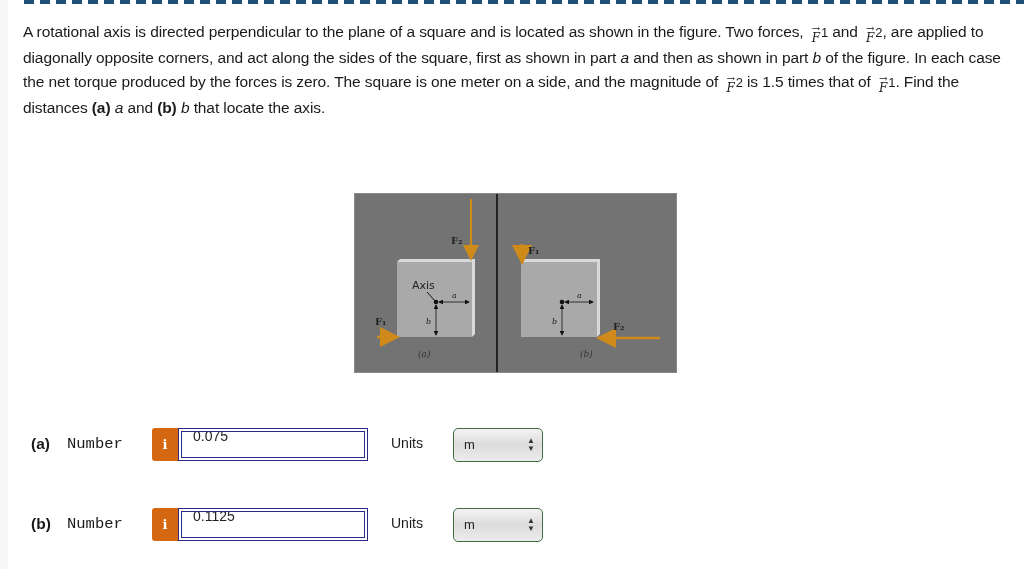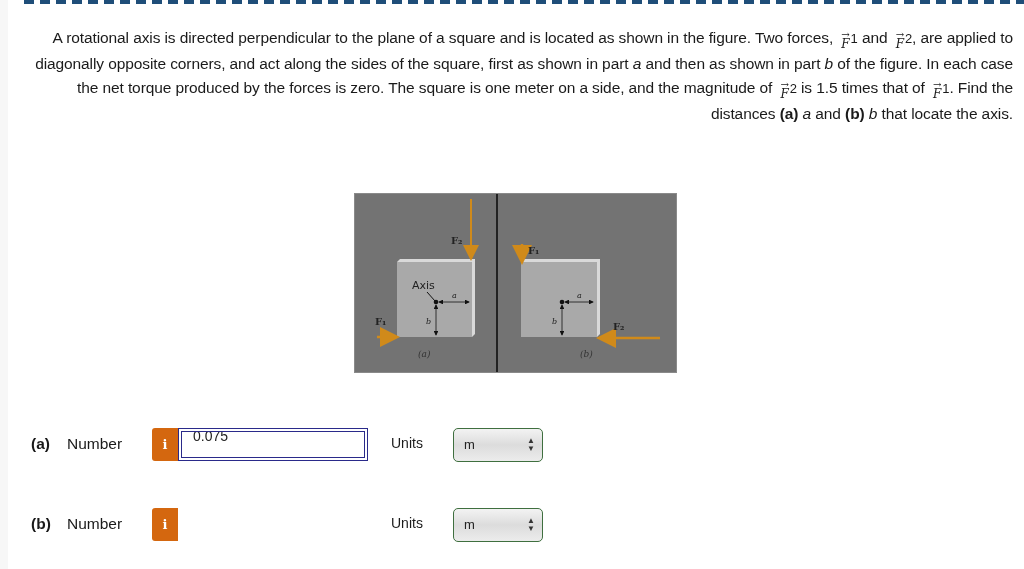--- a/index.html
+++ b/index.html
@@ -7,35 +7,35 @@
     width:1024px; height:569px; overflow:hidden; background:#ffffff;
     font-family: "Liberation Sans", "DejaVu Sans", sans-serif; color:#1a1a1a;
     position:relative;
   }
   .left-strip { position:absolute; left:0; top:0; width:8px; height:569px; background:#f7f7f7; }
   .top-dash {
     position:absolute; left:24px; right:0; top:0; height:4px;
     background: repeating-linear-gradient(90deg, #1f4e79 0 10px, transparent 10px 16px);
   }
   .question {
-    position:absolute; left:23px; top:26px; width:990px;
-    font-size:15.5px; line-height:24.5px; letter-spacing:-0.1px;text-align:right;
+    position:absolute; left:23px; top:20px; width:990px;
+    font-size:15.5px; line-height:24.5px; letter-spacing:-0.1px;
   }
   .vec { position:relative; display:inline-block; font-family:"DejaVu Serif", serif; font-style:italic; font-size:12px; margin:0 1px 0 4px; top:5px; }
   .vec .arr { position:absolute; left:0; top:-9px; font-size:10px; font-style:normal; }
   .sub { font-size:13px; }
   .it { font-style:italic; }
   .b { font-weight:bold; }
 
   .figure { position:absolute; left:354px; top:193px; width:321px; height:178px; border:1px solid #8a8a8a; background:#737373; }
   .figure svg { display:block; }
 
   .row { position:absolute; left:0; height:36px; width:560px; }
   .part-label { position:absolute; left:31px; top:8px; font-size:15.5px; font-weight:bold; }
-  .num-label { position:absolute; left:67px; top:8px; font-size:15.5px; }
+  .num-label { position:absolute; left:67px; top:8px; font-size:15.5px;font-family:Liberation Mono, monospace; }
   .info-btn {
     position:absolute; left:152px; top:1px; width:26px; height:33px; background:#d4670f;
     color:#fff; font-family:"DejaVu Serif", serif; font-weight:bold; font-size:13px;
     text-align:center; line-height:33px; border-radius:3px 0 0 3px;
   }
   .num-input {
     position:absolute; left:178px; top:1px; width:190px; height:33px; box-sizing:border-box;
     border:1px solid #2a2a8a; outline:1px solid #2a2a8a; outline-offset:-4px;
     background:#fff; font-family:"Liberation Sans", sans-serif; font-size:14px; padding:0 0 17px 14px; color:#222;
   }
@@ -117,18 +117,19 @@
   <div class="unit-select">
     <span>m</span>
     <span class="caret">▲<br>▼</span>
   </div>
 </div>
 
 <div class="row" style="top:507px;">
   <span class="part-label">(b)</span>
   <span class="num-label">Number</span>
   <div class="info-btn">i</div>
+  <input class="num-input" type="text" value="0.1125" style="">
   <span class="units-label">Units</span>
   <div class="unit-select">
     <span>m</span>
     <span class="caret">▲<br>▼</span>
   </div>
 </div>
 
 </body></html>

